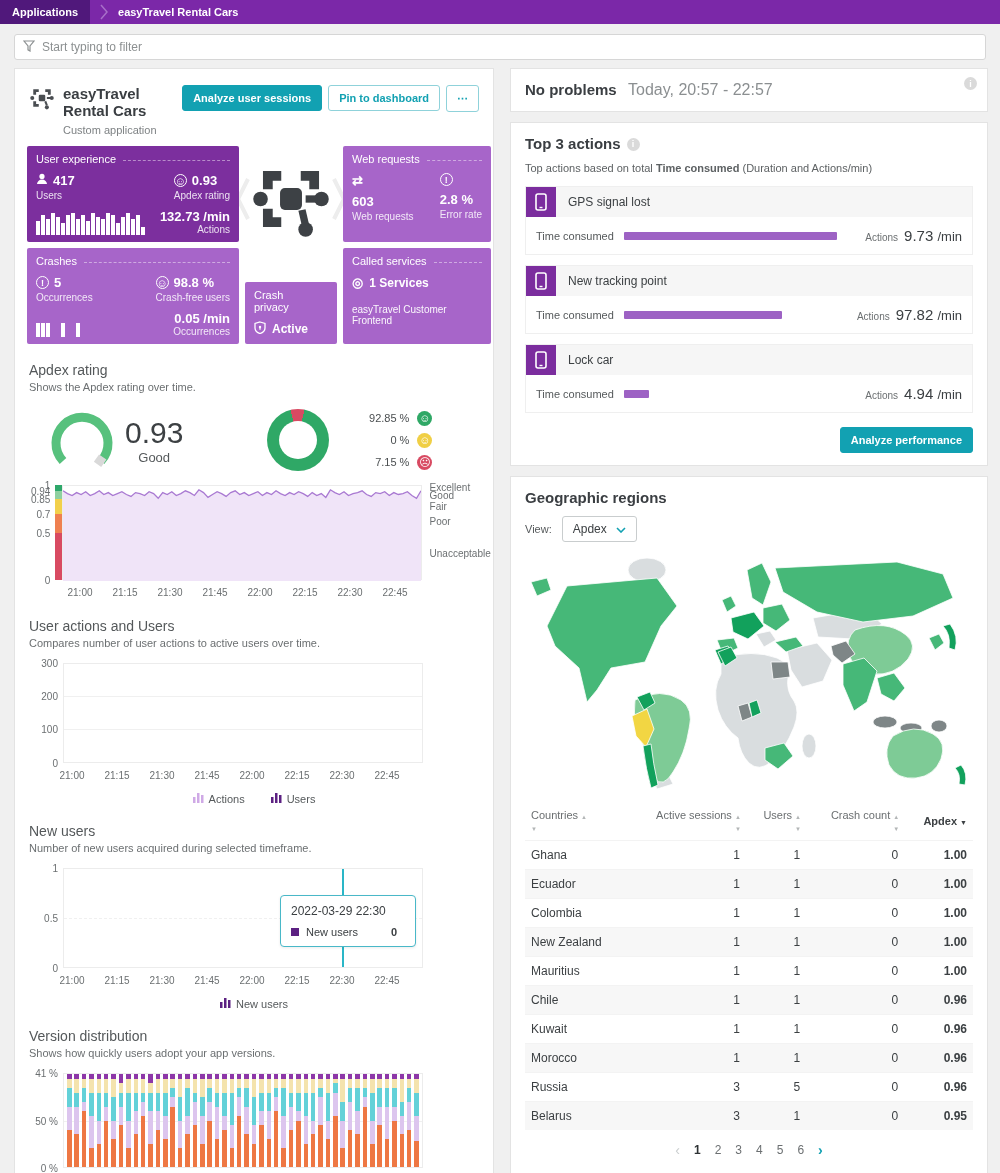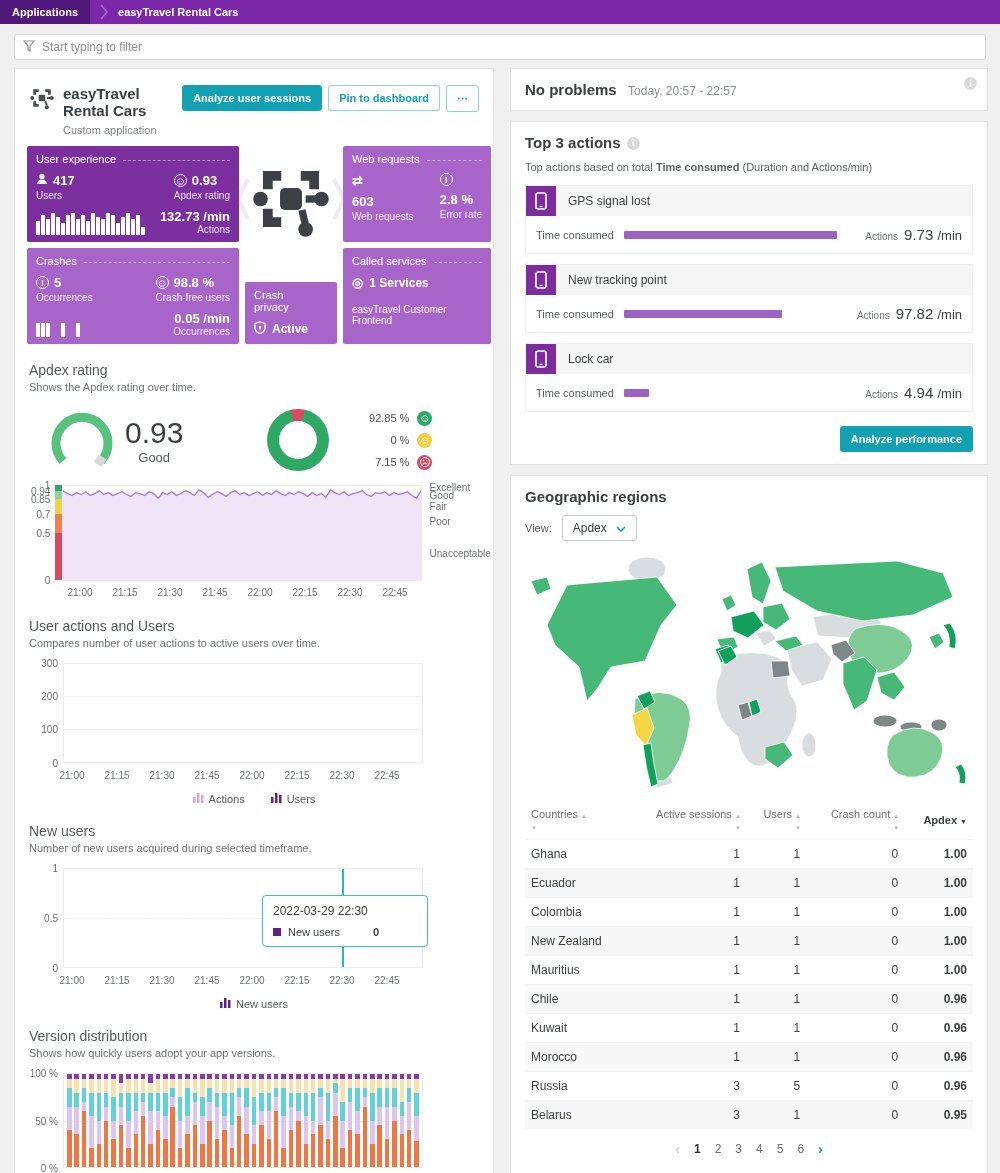--- a/index.html
+++ b/index.html
@@ -83,21 +83,21 @@
   .vcol{display:flex;flex-direction:column-reverse;margin-right:2.9px}
   
   .cursor-line{position:absolute;top:0;bottom:0;width:2px;background:#2ab6c7}
   .tooltip{position:absolute;border:1px solid #49b8c8;border-radius:4px;background:#fff;padding:8px 10px;font-size:12px;color:#3c4043;box-shadow:0 1px 3px rgba(0,0,0,.08)}
   .tt-row{display:flex;align-items:center;gap:7px;margin-top:8px;font-size:11px}
   .tt-sq{width:8px;height:8px;background:#5c2182;display:inline-block}
   .tt-val{font-weight:bold;margin-left:26px}
   
   .rcard{padding:12px 14px;position:relative}
   .rcard-title{font-size:15px;font-weight:bold;color:#3a3e42;display:inline}
-  .rcard-time{font-size:12px;color:#8b8f91;margin-left:8px}
+  .rcard-time{font-size:16px;color:#8b8f91;margin-left:8px}
   .info-i{position:absolute;top:8px;right:10px;width:13px;height:13px;border-radius:50%;background:#dadada;color:#fff;font-size:9px;font-weight:bold;display:flex;align-items:center;justify-content:center}
   .info-i2{display:inline-flex;width:13px;height:13px;border-radius:50%;background:#dadada;color:#fff;font-size:9px;font-weight:bold;align-items:center;justify-content:center;margin-left:6px;vertical-align:2px}
   .ta-sub{font-size:11px;color:#5d6163;margin:10px 0 12px 0}
   .action-item{border:1px solid #efefef;margin-bottom:10px}
   .ai-head{background:#f6f6f6;display:flex;align-items:center;gap:12px;font-size:12px;color:#3c4043}
   .ai-icon{width:30px;height:30px;background:#7b2d9e;display:flex;align-items:center;justify-content:center}
   .ai-body{display:flex;align-items:center;padding:10px 10px;gap:10px}
   .ai-lab{font-size:11px;color:#55595b;white-space:nowrap}
   .ai-track{flex:1;height:8px;position:relative}
   .ai-bar{height:8px;background:#9d62c4;border-radius:1px}
@@ -711,21 +711,21 @@
       <div class="sec-sub">Number of new users acquired during selected timeframe.</div>
       <div class="tchart">
         <div class="ylabels" style="height:100px">
             <span style="top: 0%;">1</span>
             <span style="top: 50%;">0.5</span>
             <span style="top: 100%;">0</span>
           </div>
         <div class="plot" style="height:100px">
           <div class="gline" style="top:50%;border-top-style:dashed"></div>
           <div class="cursor-line" style="left:278px"></div>
-          <div class="tooltip" style="left:198px;top:26px;width:166px">
+          <div class="tooltip" style="left:216px;top:26px;width:136px">
             <div>2022-03-29 22:30</div>
             <div class="tt-row">
                 <span class="tt-sq"></span>
               <span>New users</span>
               <span class="tt-val">0</span>
               </div>
           </div>
         </div>
       </div>
       <div class="xticks" style="margin-left:34px;width:360px">
@@ -748,21 +748,21 @@
             <span>New users</span>
           </div>
         </div>
     </div>
 
     <div class="sec">
       <div class="sec-title">Version distribution</div>
       <div class="sec-sub">Shows how quickly users adopt your app versions.</div>
       <div class="tchart">
         <div class="ylabels" style="height:95px">
-            <span style="top: 0%;">100 %</span>
+            <span style="top: 0%;">41 %</span>
             <span style="top: 50%;">50 %</span>
             <span style="top: 100%;">0 %</span>
           </div>
         <div class="plot" style="height:95px">
           <div class="gline" style="top:50%"></div>
           <div class="vbars">
               <div class="vcol" style="width: 4.5px; height: 100%;">
                 <div style="height: 40%; background: rgb(238, 119, 67);"></div>
                 <div style="height: 25%; background: rgb(220, 197, 238);"></div>
                 <div style="height: 20%; background: rgb(99, 209, 216);"></div>

